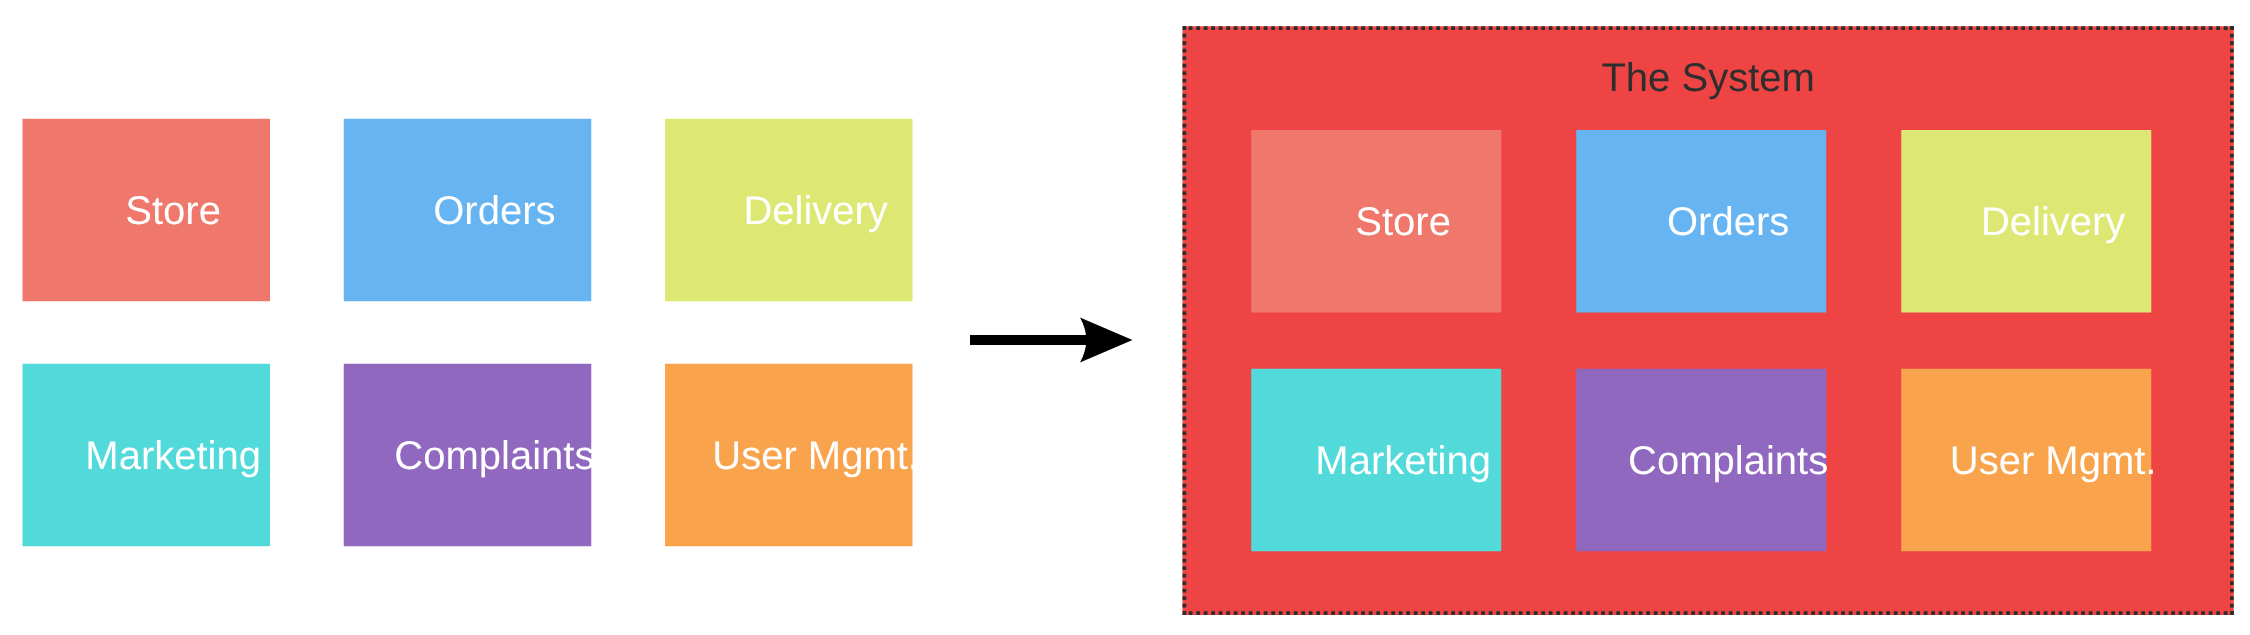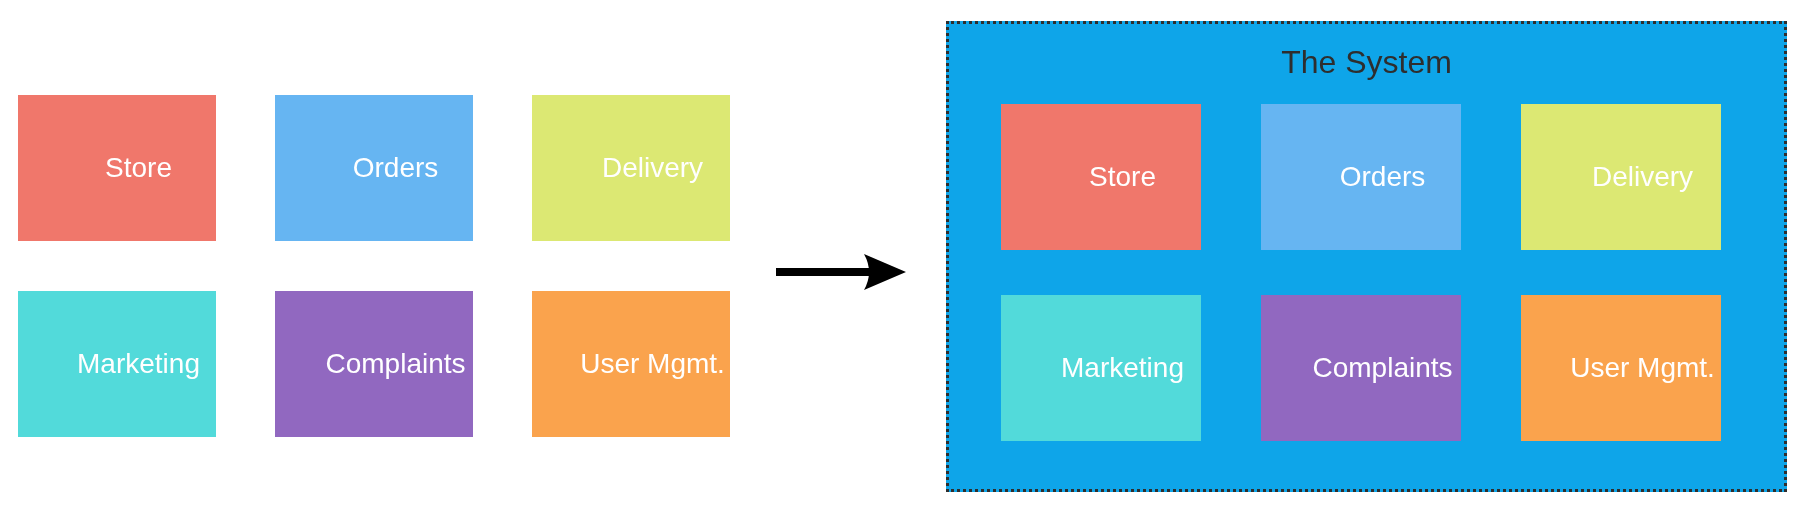--- a/index.html
+++ b/index.html
@@ -24,21 +24,21 @@
     grid-template-columns: repeat(3, 198px);
     grid-auto-rows: 146px;
     column-gap: 59px;
     row-gap: 50px;
   }
   .module {
     display: flex;
     align-items: center;
     justify-content: center;
     color: #ffffff;
-    font-size: 28px;
+    font-size: 32px;
     line-height: 1;
     white-space: nowrap;
     user-select: none;
     padding-left: 43px;
   }
   
   .arrow-svg {
     position: absolute;
     left: 770px;
     top: 242px;
@@ -88,21 +88,21 @@
     <div class="module" style="background-color: rgb(82, 218, 218);">Marketing</div>
     <div class="module" style="background-color: rgb(145, 104, 192);">Complaints</div>
     <div class="module" style="background-color: rgb(250, 163, 77);">User Mgmt.</div>
   </div>
 
   <svg class="arrow-svg" viewBox="0 0 140 60" xmlns="http://www.w3.org/2000/svg" aria-hidden="true">
     <line x1="6" y1="30" x2="100" y2="30" stroke-width="8" style="stroke: rgb(0, 0, 0);"></line>
     <path d="M 94 12 L 136 30 L 94 48 Q 104 30 94 12 Z" style="fill: rgb(0, 0, 0);"></path>
   </svg>
 
-  <div class="system" style="background-color: #0ea5e9; border-color: rgb(46, 46, 46);">
+  <div class="system" style="background-color: #ef4444; border-color: rgb(46, 46, 46);">
     <div class="system-title" style="color: rgb(46, 46, 46);">The System</div>
 
     <div class="right-grid">
       <div class="module" style="background-color: rgb(240, 119, 107);">Store</div>
       <div class="module" style="background-color: rgb(102, 181, 242);">Orders</div>
       <div class="module" style="background-color: rgb(220, 232, 115);">Delivery</div>
       <div class="module" style="background-color: rgb(82, 218, 218);">Marketing</div>
       <div class="module" style="background-color: rgb(145, 104, 192);">Complaints</div>
       <div class="module" style="background-color: rgb(250, 163, 77);">User Mgmt.</div>
     </div>

